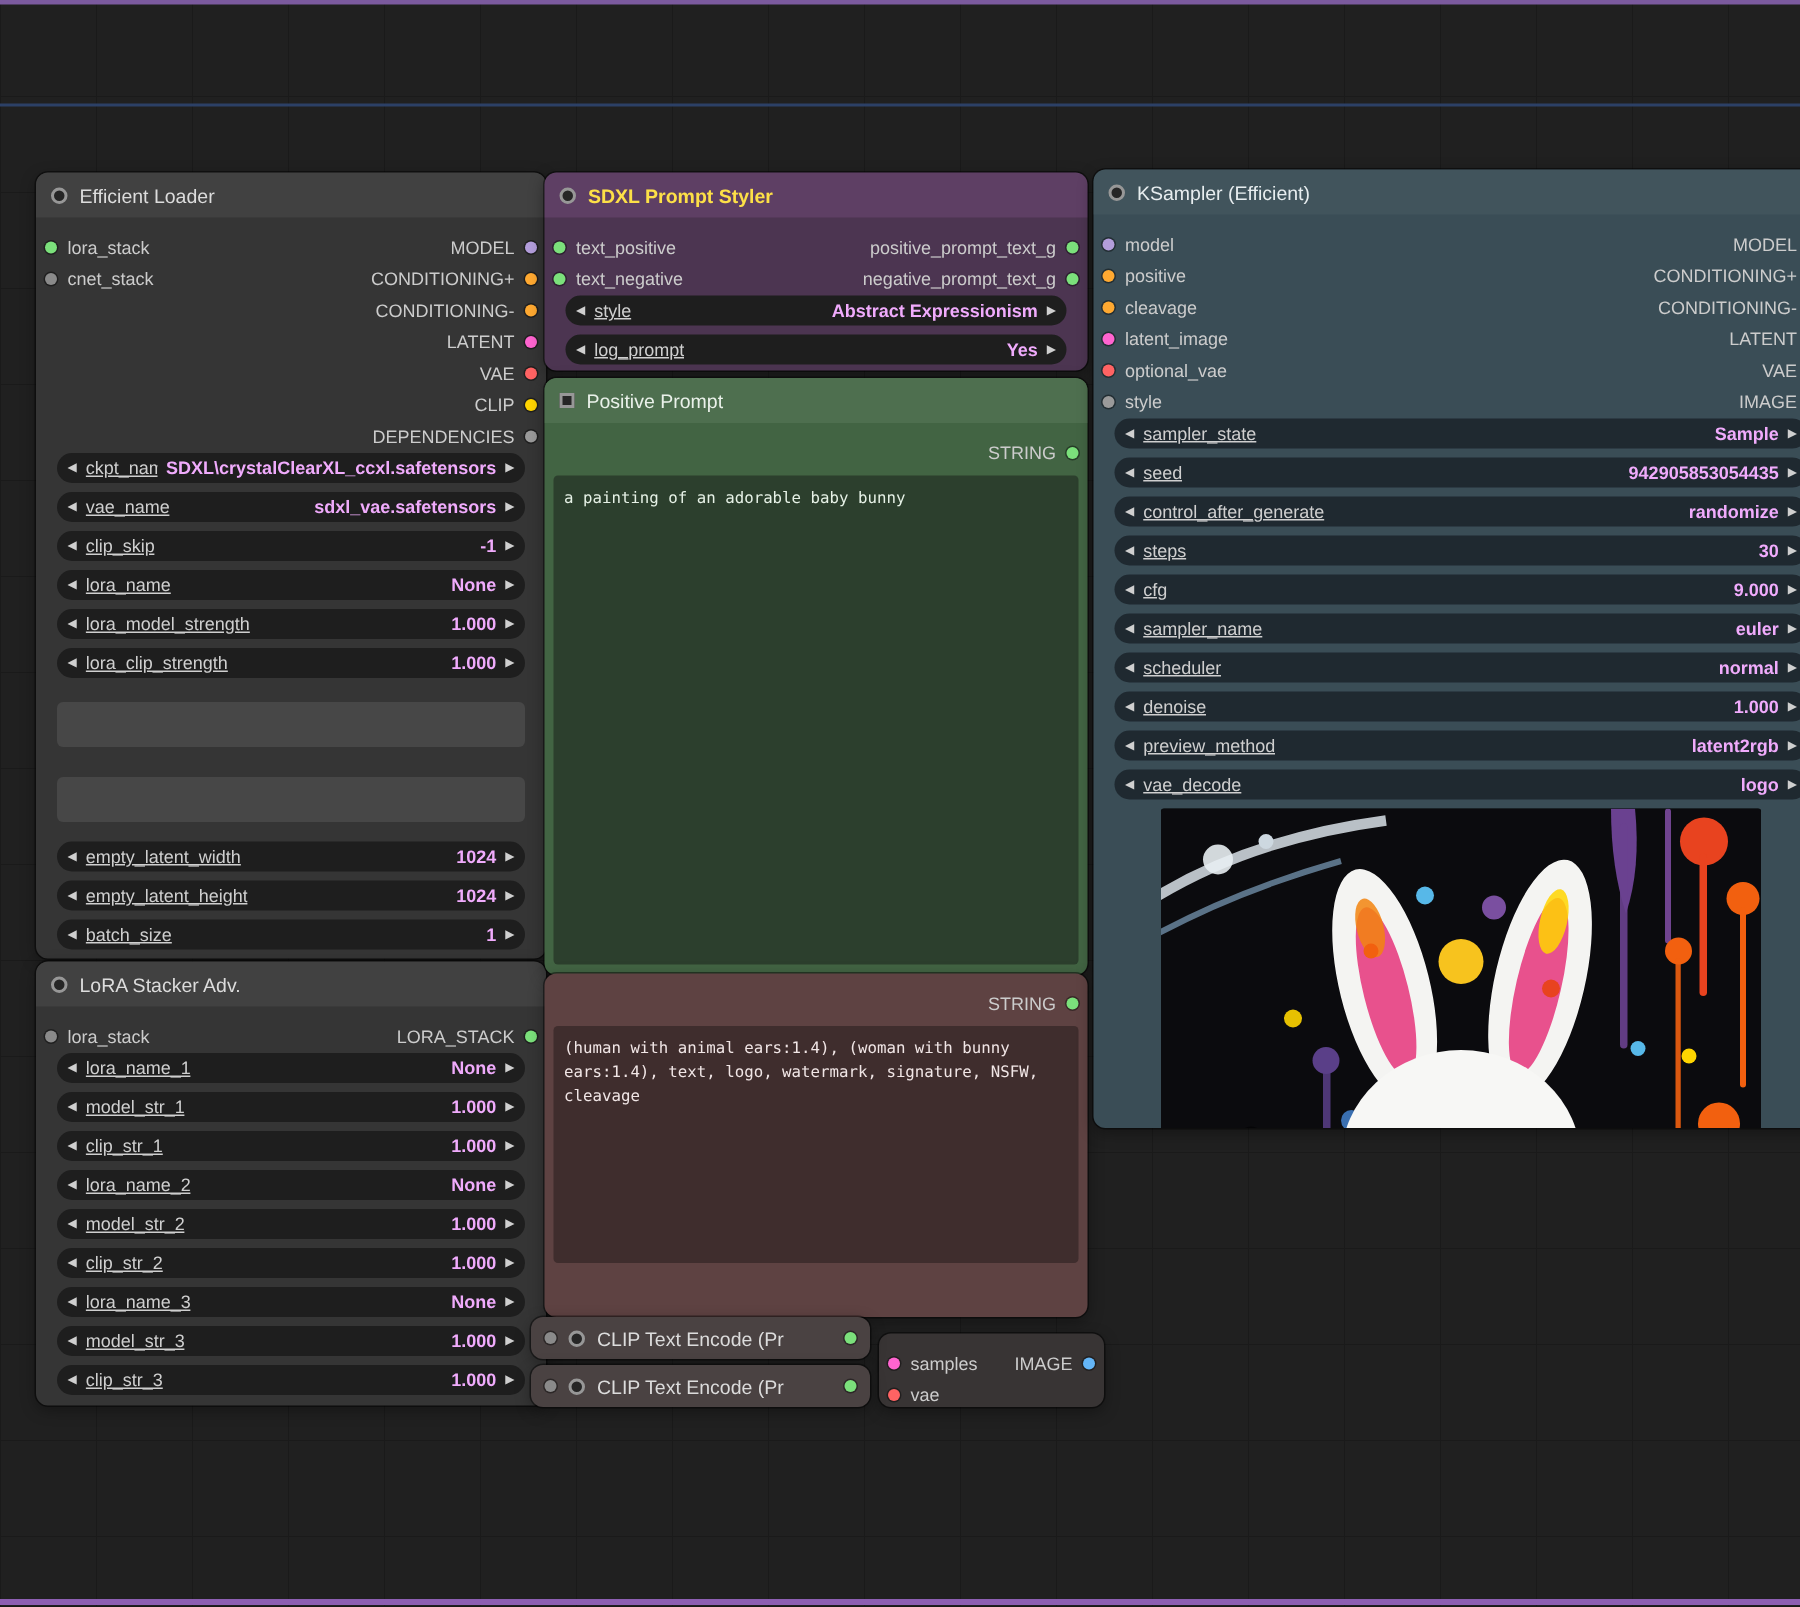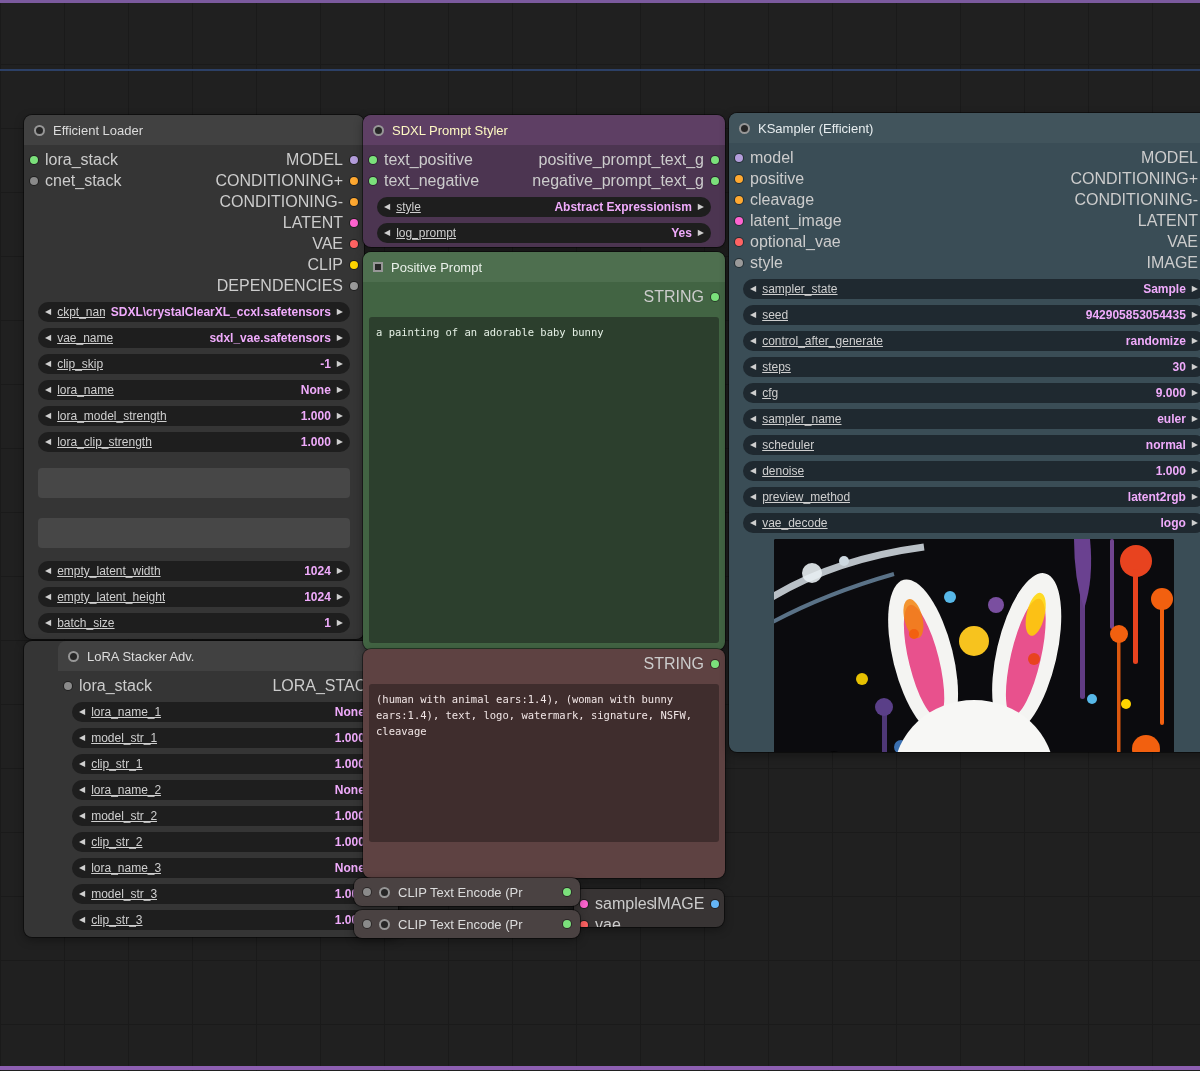--- a/index.html
+++ b/index.html
@@ -13,21 +13,21 @@
   .hline{position:absolute;left:0;right:0;z-index:1;}
   #nodes-layer{position:absolute;inset:0;z-index:2;}
   .node{position:absolute;border-radius:8px;overflow:hidden;
     box-shadow:0 0 0 1px rgba(0,0,0,.45),0 3px 10px rgba(0,0,0,.35);margin-left:24px;}
   .node-header{height:30px;display:flex;align-items:center;gap:8px;padding:0 10px;
     font-size:13px;border-radius:8px 8px 0 0;}
   .hicon{flex:none;box-sizing:border-box;background:#262626;}
   .hicon.circle{width:11px;height:11px;border:2px solid #979797;border-radius:50%;}
   .hicon.square{width:10px;height:10px;border:2px solid #979797;}
   .nbody{padding-top:6px;}
-  .prow{height:21px;display:flex;align-items:flex-start;font-size:16px;color:#cccccc;}
+  .prow{height:21px;display:flex;align-items:flex-end;font-size:12px;color:#cccccc;}
   .pgrp-l{display:flex;align-items:center;gap:7px;margin-left:6px;min-width:0;}
   .pgrp-r{display:flex;align-items:center;gap:7px;margin-left:auto;margin-right:6px;min-width:0;}
   .pdot{width:8px;height:8px;border-radius:50%;flex:none;box-shadow:0 0 0 1px rgba(0,0,0,.4);}
   .widgets{margin-top:4px;}
   .widget{height:20px;margin:0 14px 6px;border-radius:10px;display:flex;align-items:center;
     gap:6px;padding:0 7px;font-size:12px;color:#cfcfcf;background:#1e1e1e;}
   .warrow{flex:none;font-size:8px;color:#cfcfcf;line-height:1;}
   .wlabel{flex:0 1 auto;min-width:0;white-space:nowrap;overflow:hidden;text-decoration:underline;}
   .wvalue{margin-left:auto;color:#f0abfc;white-space:nowrap;font-weight:bold;}
   .tbox{margin:0 14px;background:#474747;border-radius:4px;}
@@ -159,21 +159,21 @@
             </div>
             <div class="widget">
               <span class="warrow">◀</span>
               <span class="wlabel">batch_size</span>
               <span class="wvalue">1</span>
               <span class="warrow">▶</span>
             </div>
           </div>
         </div>
       </div>
-      <div class="node" style="left: 0px; top: 641px; width: 340px; height: 296px; background: rgb(53, 53, 53); padding-left: 34px;">
+      <div class="node" style="left: 0px; top: 641px; width: 340px; height: 296px; background: rgb(53, 53, 53);">
         <div class="node-header" style="background: rgb(65, 65, 65);">
           <span class="hicon circle"></span>
           <span style="color: rgb(220, 220, 220);">LoRA Stacker Adv.</span>
         </div>
         <div class="nbody">
           <div class="prow">
             <span class="pgrp-l">
               <span class="pdot" style="background: rgb(138, 138, 138);"></span>
               <span>lora_stack</span>
             </span>
@@ -236,21 +236,21 @@
               <span class="wlabel">clip_str_3</span>
               <span class="wvalue">1.000</span>
               <span class="warrow">▶</span>
             </div>
           </div>
         </div>
       </div>
       <div class="node" style="left: 339px; top: 115px; width: 362px; height: 132px; background: rgb(76, 53, 81);">
         <div class="node-header" style="background: rgb(94, 63, 100);">
           <span class="hicon circle"></span>
-          <span style="color: #fef9c3;">SDXL Prompt Styler</span>
+          <span style="color: #fde047; font-weight: bold;">SDXL Prompt Styler</span>
         </div>
         <div class="nbody">
           <div class="prow">
             <span class="pgrp-l">
               <span class="pdot" style="background: rgb(123, 224, 123);"></span>
               <span>text_positive</span>
             </span>
             <span class="pgrp-r">
               <span>positive_prompt_text_g</span>
               <span class="pdot" style="background: rgb(123, 224, 123);"></span>
@@ -305,21 +305,21 @@
             <span class="pgrp-r">
               <span>STRING</span>
               <span class="pdot" style="background: rgb(123, 224, 123);"></span>
             </span>
           </div>
           <div class="widgets">
             <div class="tarea" style="height: 158px; background: rgb(63, 45, 45); color: rgb(241, 230, 230);">(human with animal ears:1.4), (woman with bunny ears:1.4), text, logo, watermark, signature, NSFW, cleavage</div>
           </div>
         </div>
       </div>
-      <div class="node" style="left: 550px; top: 889px; width: 150px; height: 38px; background: rgb(56, 52, 52);">
+      <div class="node" style="left: 562px; top: 889px; width: 150px; height: 49px; background: rgb(56, 52, 52);">
         <div class="nbody">
           <div class="prow">
             <span class="pgrp-l">
               <span class="pdot" style="background: rgb(255, 100, 208);"></span>
               <span>samples</span>
             </span>
             <span class="pgrp-r">
               <span>IMAGE</span>
               <span class="pdot" style="background: rgb(100, 181, 246);"></span>
             </span>

